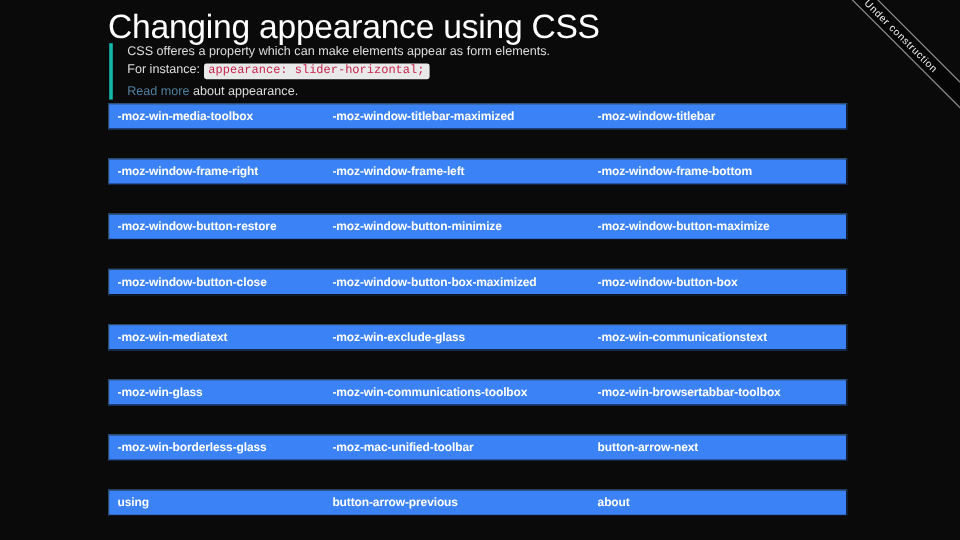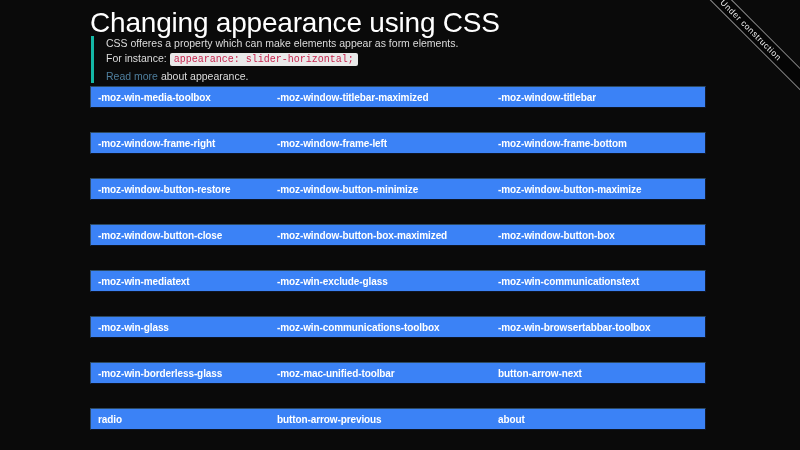--- a/index.html
+++ b/index.html
@@ -185,21 +185,21 @@
         <div class="cell c1">-moz-win-communications-toolbox</div>
         <div class="cell c0">-moz-win-glass</div>
         <div class="cell c2">-moz-win-browsertabbar-toolbox</div>
       </div>
       <div class="appearance-row">
         <div class="cell c1">-moz-mac-unified-toolbar</div>
         <div class="cell c0">-moz-win-borderless-glass</div>
         <div class="cell c2">button-arrow-next</div>
       </div>
       <div class="appearance-row">
-        <div class="cell c0">radio</div>
+        <div class="cell c0">using</div>
         <div class="cell c1">button-arrow-previous</div>
         <div class="cell c2">about</div>
       </div>
     </div>
 
 </div>
 
 <div id="construction-ribbon">
   <div class="band">Under construction</div>
 </div>

